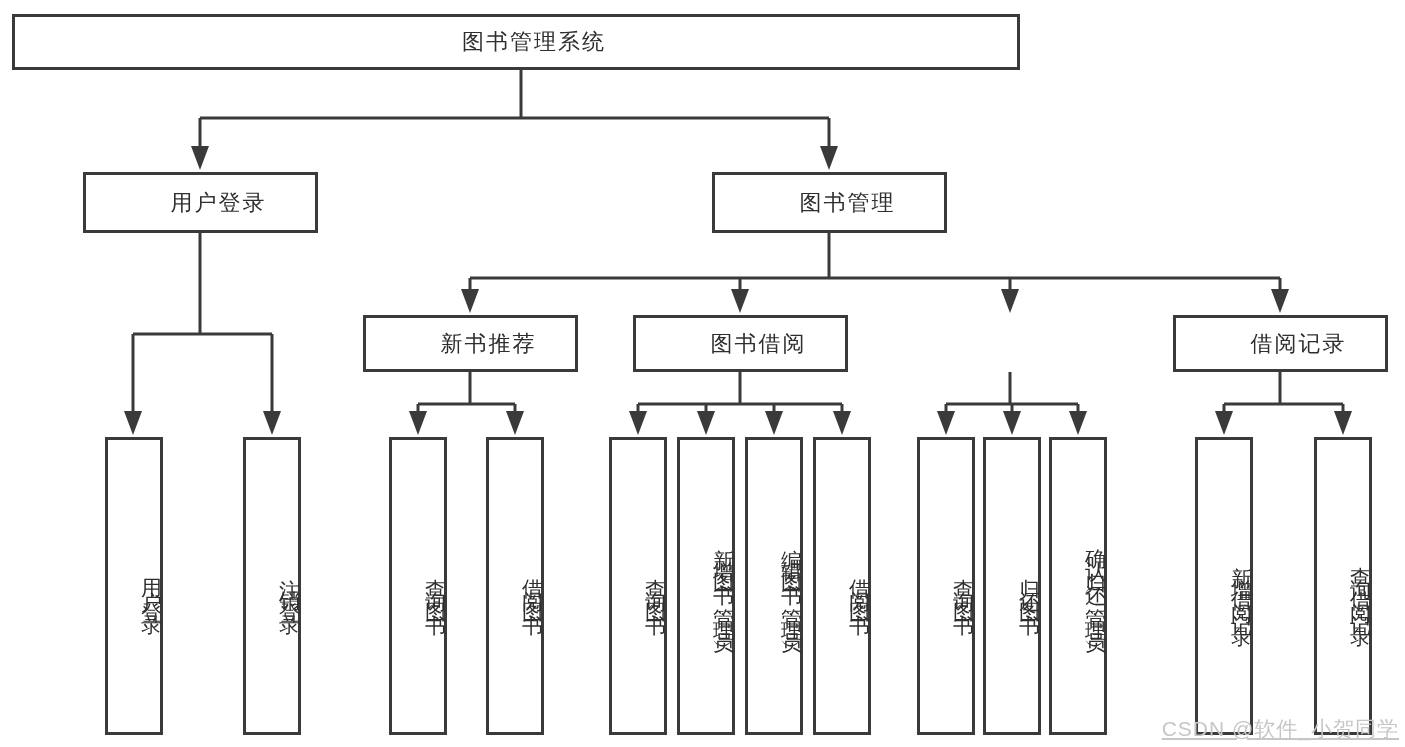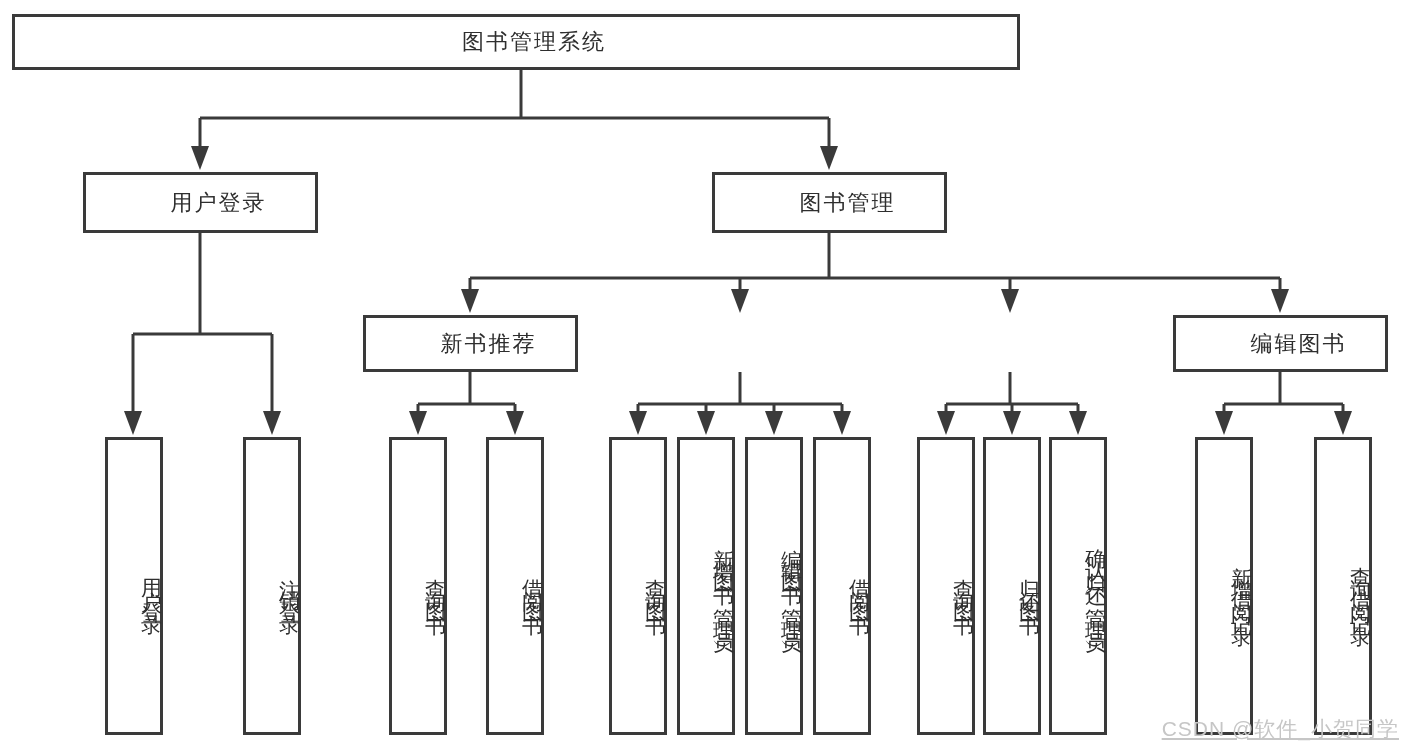--- a/index.html
+++ b/index.html
@@ -118,21 +118,22 @@
       <path d="M1334 411 L1352 411 L1343 435 Z"></path>
     </g>
   </svg>
 
   <div class="node h-node" style="left:12px;top:14px;width:1008px;height:56px;">图书管理系统</div>
 
   <div class="node h-node" style="left:83px;top:172px;width:235px;height:61px;">用户登录</div>
   <div class="node h-node" style="left:363px;top:315px;width:215px;height:57px;">新书推荐</div>
 
   <div class="node h-node" style="left:712px;top:172px;width:235px;height:61px;">图书管理</div>
-  <div class="node h-node" style="left:1173px;top:315px;width:215px;height:57px;">编辑图书</div>
+  <div class="node h-node" style="left:633px;top:315px;width:215px;height:57px;">图书借阅</div>
+  <div class="node h-node" style="left:1173px;top:315px;width:215px;height:57px;">借阅记录</div>
 
   <div class="node v-node" style="left:105px;top:437px;width:58px;height:298px;">用户登录</div>
   <div class="node v-node" style="left:243px;top:437px;width:58px;height:298px;">注销登录</div>
 
   <div class="node v-node" style="left:389px;top:437px;width:58px;height:298px;">查询图书</div>
   <div class="node v-node" style="left:486px;top:437px;width:58px;height:298px;">借阅图书</div>
 
   <div class="node v-node" style="left:609px;top:437px;width:58px;height:298px;">查询图书</div>
   <div class="node v-node" style="left:677px;top:437px;width:58px;height:298px;">新增图书（管理员）</div>
   <div class="node v-node" style="left:745px;top:437px;width:58px;height:298px;">编辑图书（管理员）</div>

